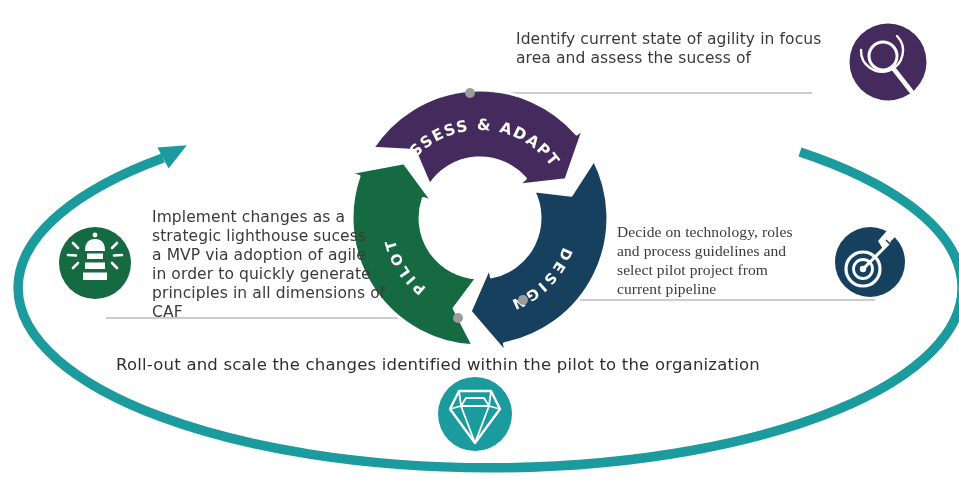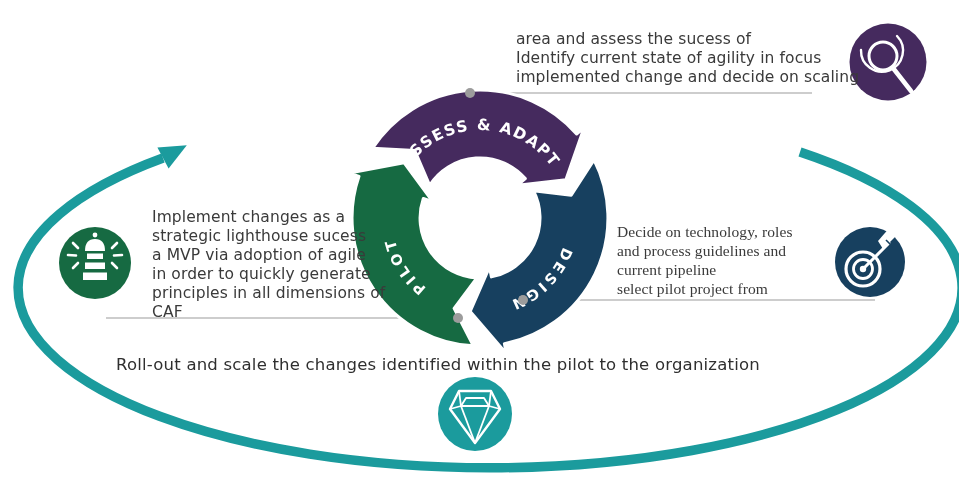--- a/index.html
+++ b/index.html
@@ -96,30 +96,29 @@
           <path d="M491,391 L489,406"></path>
         <path d="M450,409 L461,406"></path>
           <path d="M500,409 L489,406"></path>
         <path d="M461,406 L475,443"></path>
           <path d="M489,406 L475,443"></path>
       </g>
     </g>
   </svg>
 
   <div class="callout" style="left:516px;top:30px;">
+    <div>Identify current state of agility in focus</div>
     <div>area and assess the sucess of</div>
-    <div>Identify current state of agility in focus</div>
-    <div>implemented change and decide on scaling</div>
   </div>
 
   <div class="callout" style="left:617px;top:222px;font-family:Liberation Serif, serif;">
     <div>Decide on technology, roles</div>
     <div>and process guidelines and</div>
+    <div>select pilot project from</div>
     <div>current pipeline</div>
-    <div>select pilot project from</div>
   </div>
 
   <div class="callout" style="left:152px;top:208px;">
     <div>Implement changes as a</div>
     <div>strategic lighthouse sucess</div>
     <div>a MVP via adoption of agile</div>
     <div>in order to quickly generate</div>
     <div>principles in all dimensions of</div>
     <div>CAF</div>
   </div>

